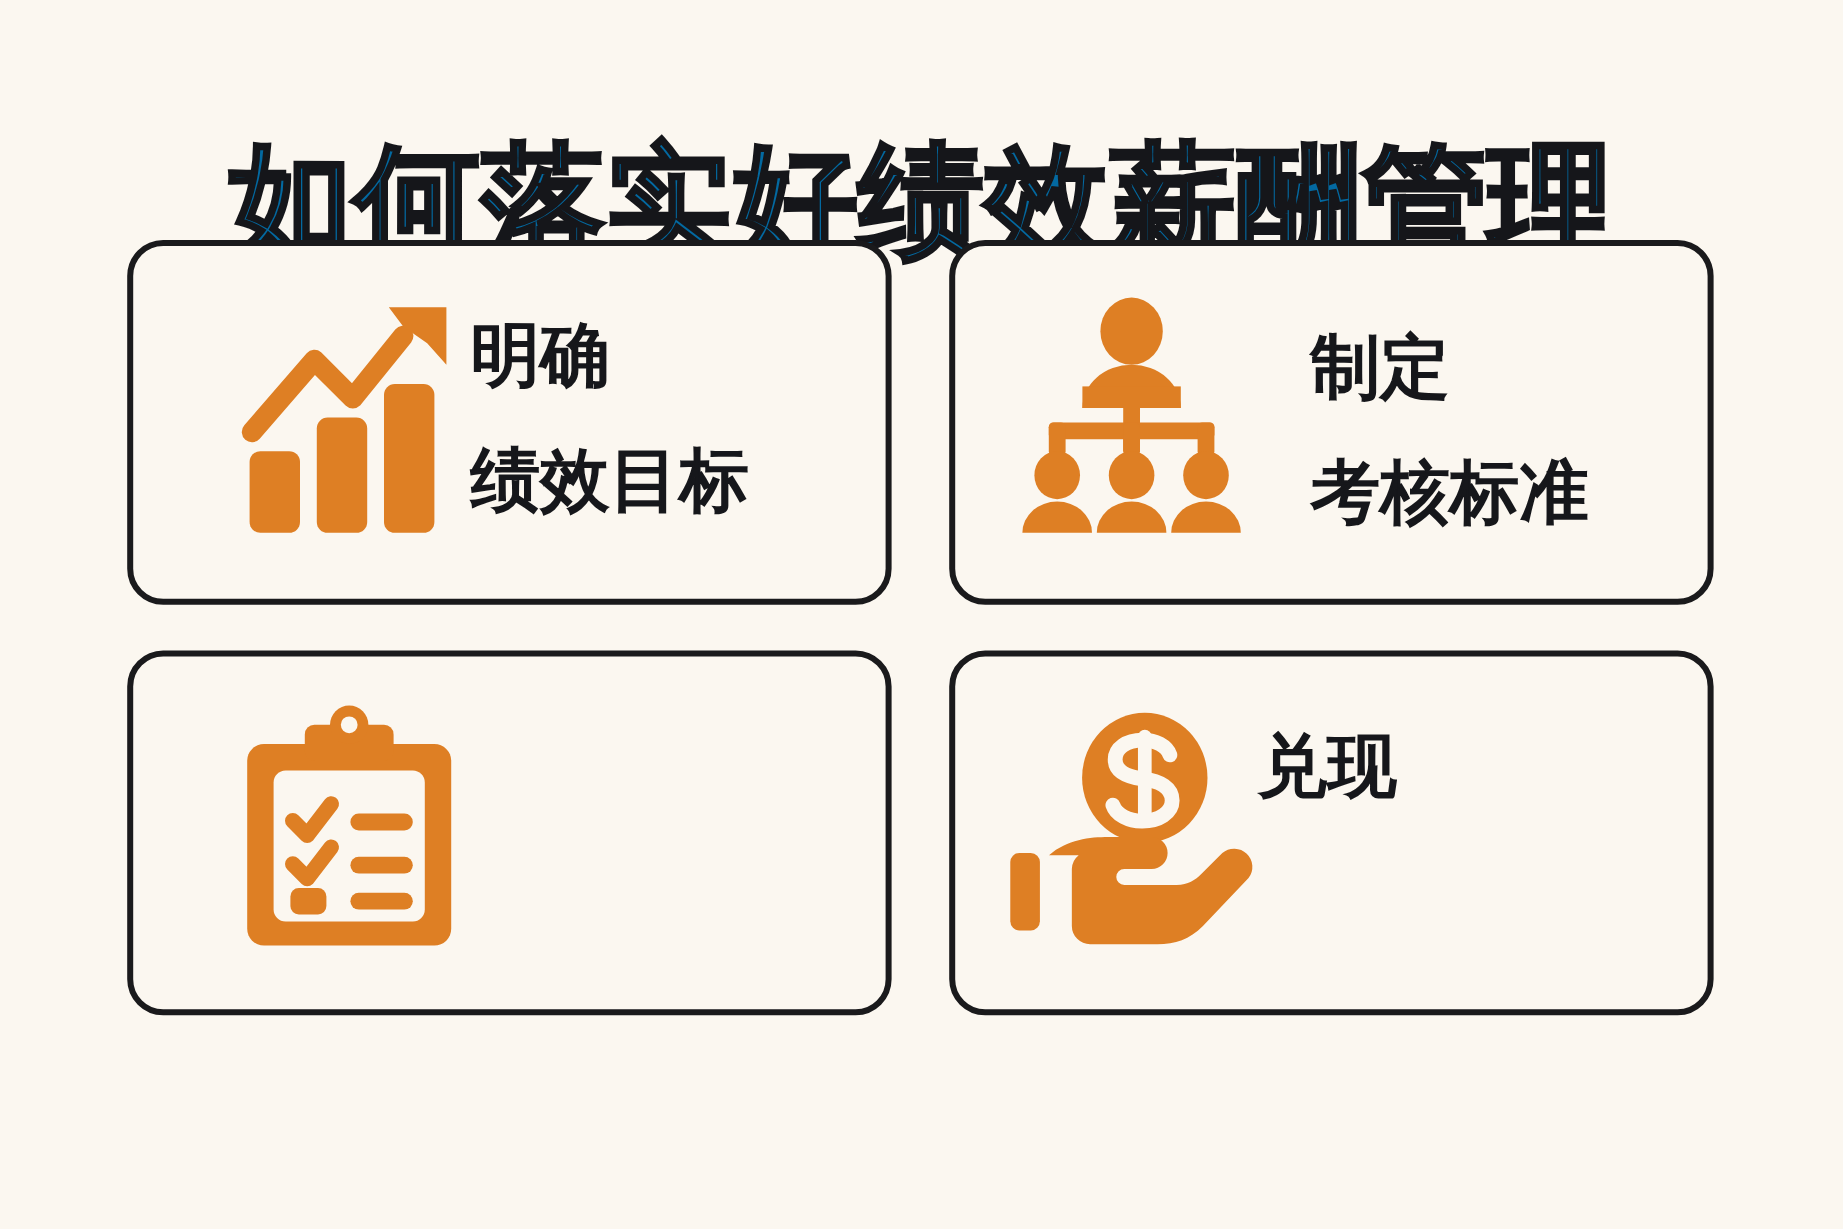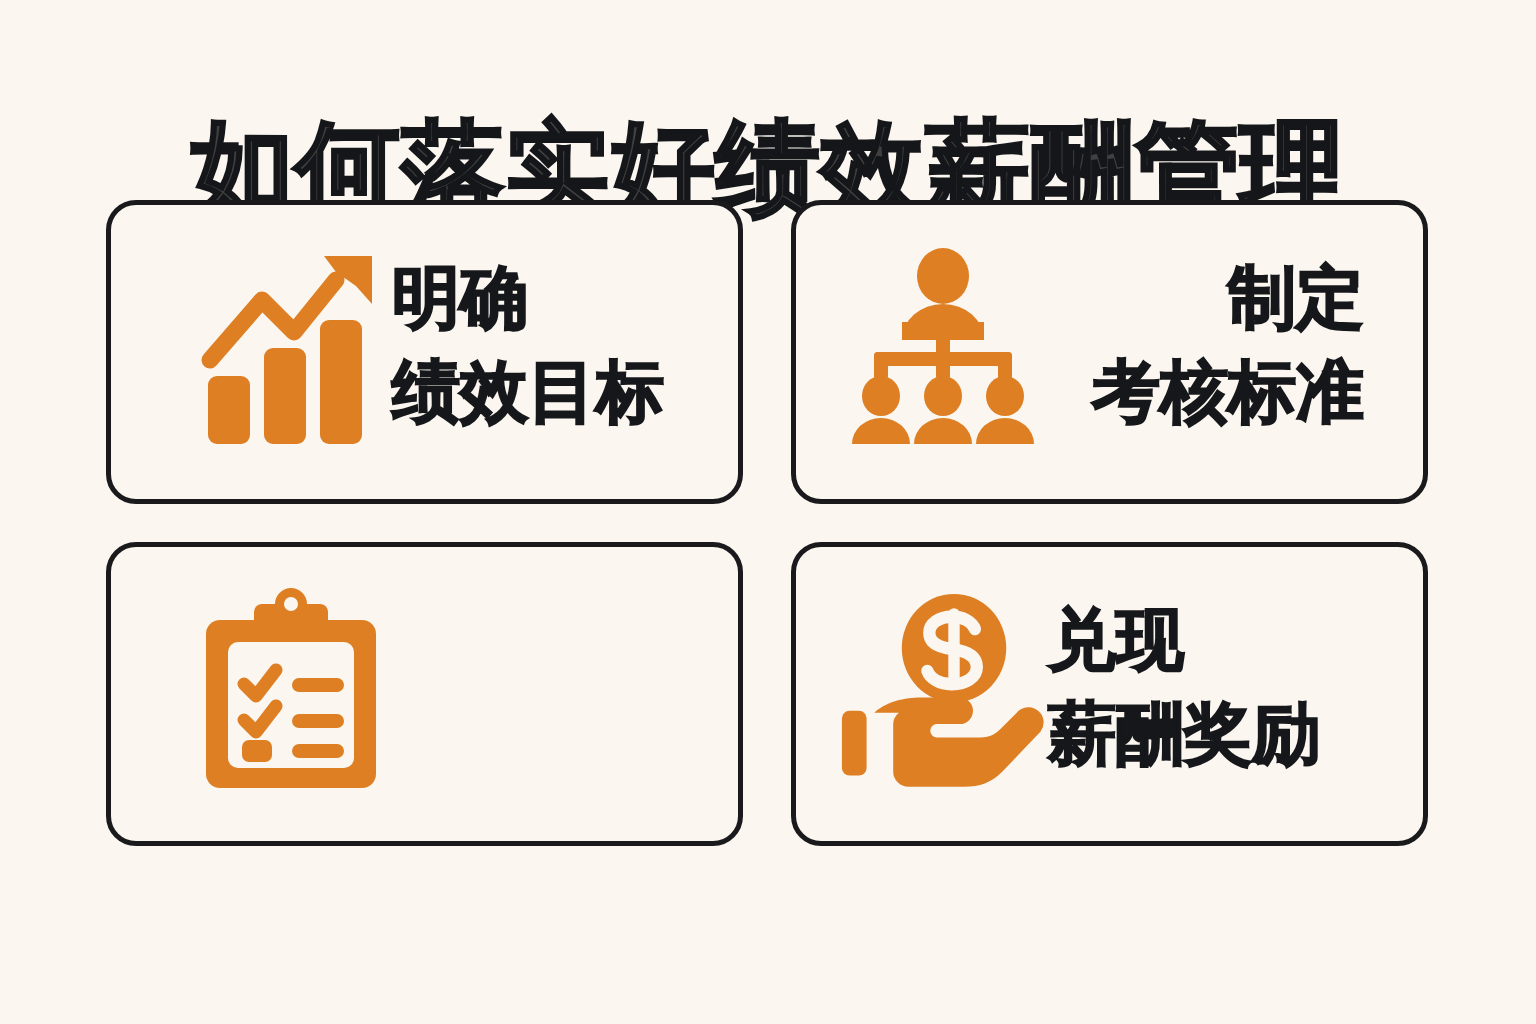--- a/index.html
+++ b/index.html
@@ -25,21 +25,21 @@
   
   .poster-title {
     position: absolute;
     left: 0;
     top: 44px;
     width: 1536px;
     text-align: center;
     font-size: 104px;
     line-height: 110px;
     font-weight: 700;
-    color: #404040;
+    color: #0369a1;
     letter-spacing: 1px;
     white-space: nowrap;
     -webkit-text-stroke: 3px #15161A;
   }
 
   
   .card {
     position: absolute;
     box-sizing: border-box;
     border: 5px solid #1A1A1C;
@@ -59,34 +59,34 @@
   }
   .icon-1 { left: 196px; top: 248px; }
   .icon-2 { left: 848px; top: 248px; }
   .icon-3 { left: 196px; top: 588px; }
   .icon-4 { left: 840px; top: 588px; }
   .icon-box svg { display: block; width: 100%; height: 100%; overflow: visible; }
 
   
   .card-label {
     position: absolute;
-    font-size: 68px;
+    font-size: 58px;
     line-height: 94px;
-    font-weight: 700;
+    font-weight: 400;
     color: #16171B;
     white-space: nowrap;
     -webkit-text-stroke: 2px #16171B;
     letter-spacing: 0px;
   }
   .label-1 { left: 392px;  top: 250px; }
-  .label-2 { left: 1092px; top: 250px; text-align: right; }
+  .label-2 { left: 1092px; top: 260px; }
   .label-3 { left: 392px;  top: 592px; }
   .label-4 { left: 1048px; top: 592px; }
   .card-label .line { display: block; }
-  .card-label .line + .line { }
+  .card-label .line + .line { margin-top: 10px; }
 </style>
 </head>
 <body>
 
 <div id="poster">
 
   <h1 class="poster-title">如何落实好绩效薪酬管理</h1>
 
   <div class="card card-1"></div>
 
@@ -190,16 +190,15 @@
                  a16 16 0 0 1 23 22 l-40 42 c-12 12 -24 16 -40 16
                  h-59 a16 16 0 0 1 -16 -16 v-50 a16 16 0 0 1 6 -12 Z"></path>
 
         <rect x="2" y="124" width="26" height="68" rx="8"></rect>
       </g>
     </svg>
   </div>
 
   <div class="card-label label-4">
     <span class="line">兑现</span>
-    <span class="line">薪酬奖励</span>
   </div>
 
 </div>
 
 </body></html>

